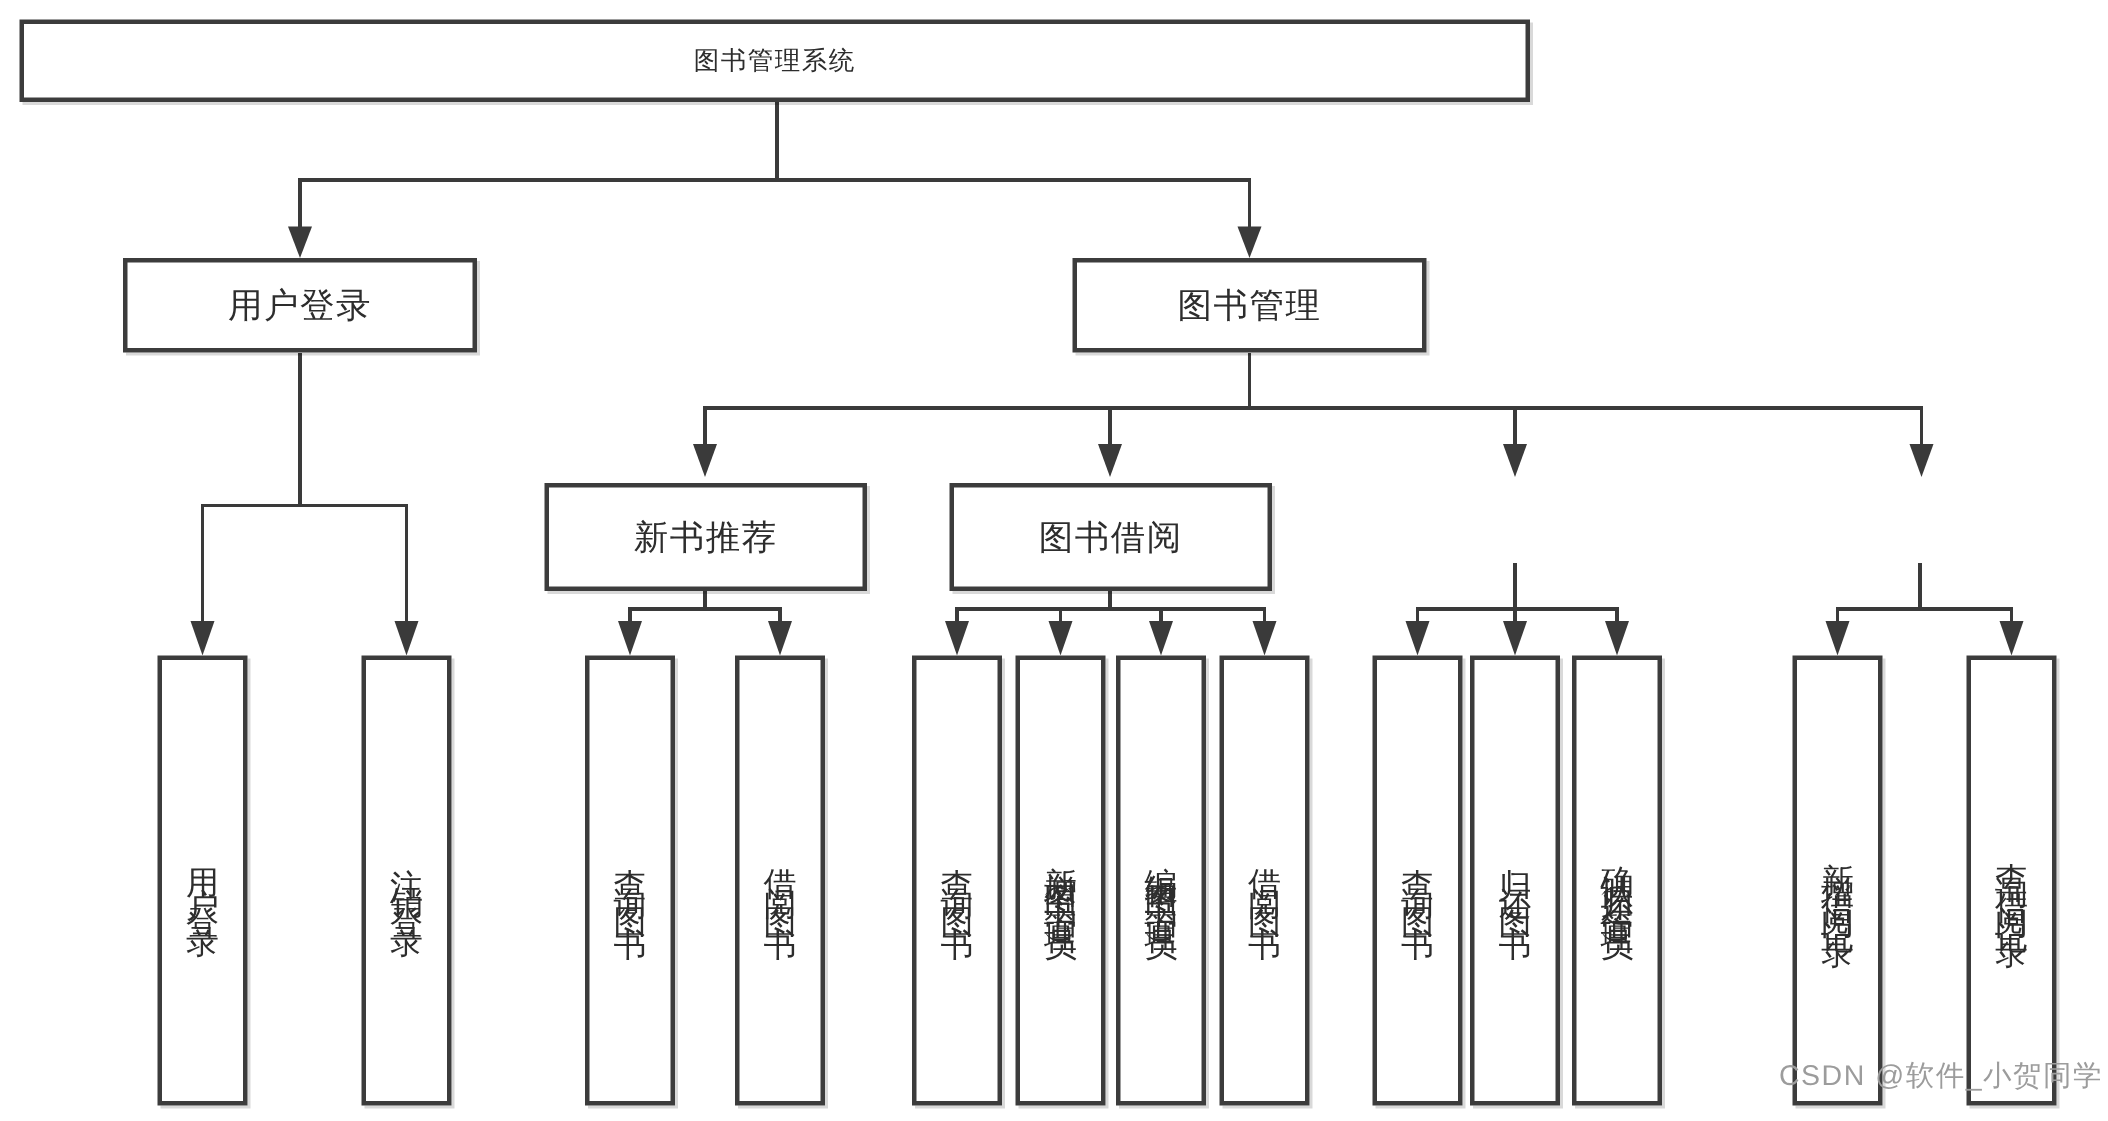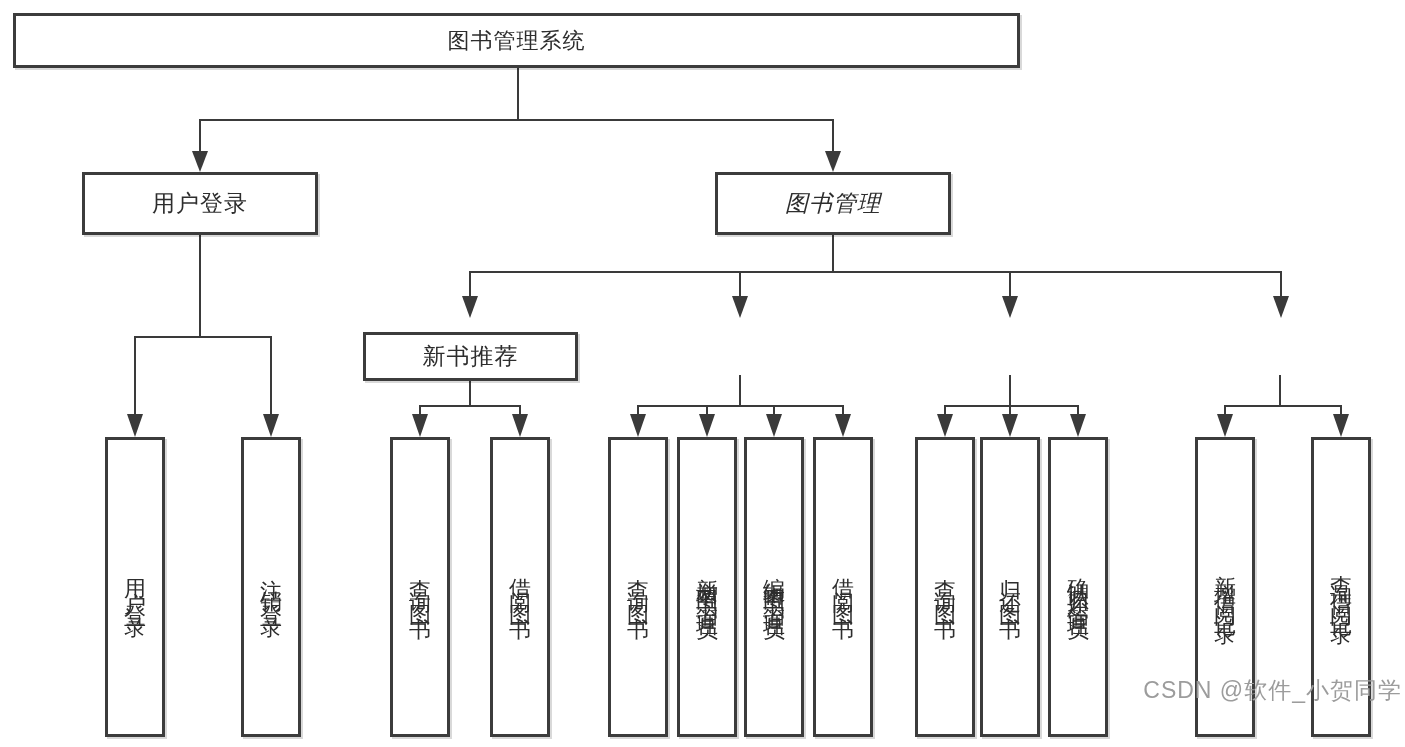--- a/index.html
+++ b/index.html
@@ -22,37 +22,37 @@
   .box{
     position:absolute;
     box-sizing:border-box;
     border:3px solid var(--box-border);
     background:var(--box-fill);
     color:var(--text);
     display:flex;align-items:center;justify-content:center;
     box-shadow:2px 2px 0 rgba(0,0,0,0.15);
   }
   .hbox{font-size:23px;letter-spacing:1px;}
-  .root{left:13px;top:13px;width:1007px;height:55px;font-size:22px;}
+  .root{left:13px;top:13px;width:1007px;height:55px;font-size:17px;}
   .l2{top:172px;width:236px;height:63px;}
-  .l3{top:332px;width:215px;height:49px;align-items:center;}
+  .l3{top:322px;width:215px;height:72px;align-items:center;}
   .leaf{
     top:437px;width:60px;height:300px;
     font-size:22px;
     writing-mode:vertical-rl;
     text-orientation:mixed;
     letter-spacing:13px;
     display:flex;align-items:center;justify-content:center;
   }
   .leaf.med{letter-spacing:10px;}
   .leaf.long{letter-spacing:6px;}
   .watermark{
     position:absolute;
-    right:3px;top:675px;
-    font-size:23px;
+    right:3px;top:704px;
+    font-size:19px;
     color:var(--watermark);
     letter-spacing:1px;
     z-index:5;
     white-space:nowrap;
     margin-left:20px;
   }
 </style>
 </head>
 <body>
 
@@ -131,26 +131,29 @@
     </g>
   </svg>
 
   <div class="box root hbox">
     <span>图书管理系统</span>
   </div>
 
   <div class="box l2 hbox" style="left:82px;">
     <span>用户登录</span>
   </div>
-  <div class="box l2 hbox" style="left:715px;font-style:italic;">
+  <div class="box l2 hbox" style="left:715px;">
     <span>图书管理</span>
   </div>
 
   <div class="box l3 hbox" style="left:363px;">
     <span>新书推荐</span>
+  </div>
+  <div class="box l3 hbox" style="left:633px;">
+    <span>图书借阅</span>
   </div>
 
   <div class="box leaf" style="left:105px;">用户登录</div>
   <div class="box leaf" style="left:241px;">注销登录</div>
 
   <div class="box leaf" style="left:390px;">查询图书</div>
   <div class="box leaf" style="left:490px;">借阅图书</div>
 
   <div class="box leaf" style="left:608px;">查询图书</div>
   <div class="box leaf long" style="left:677px;">新增图书（管理员）</div>

